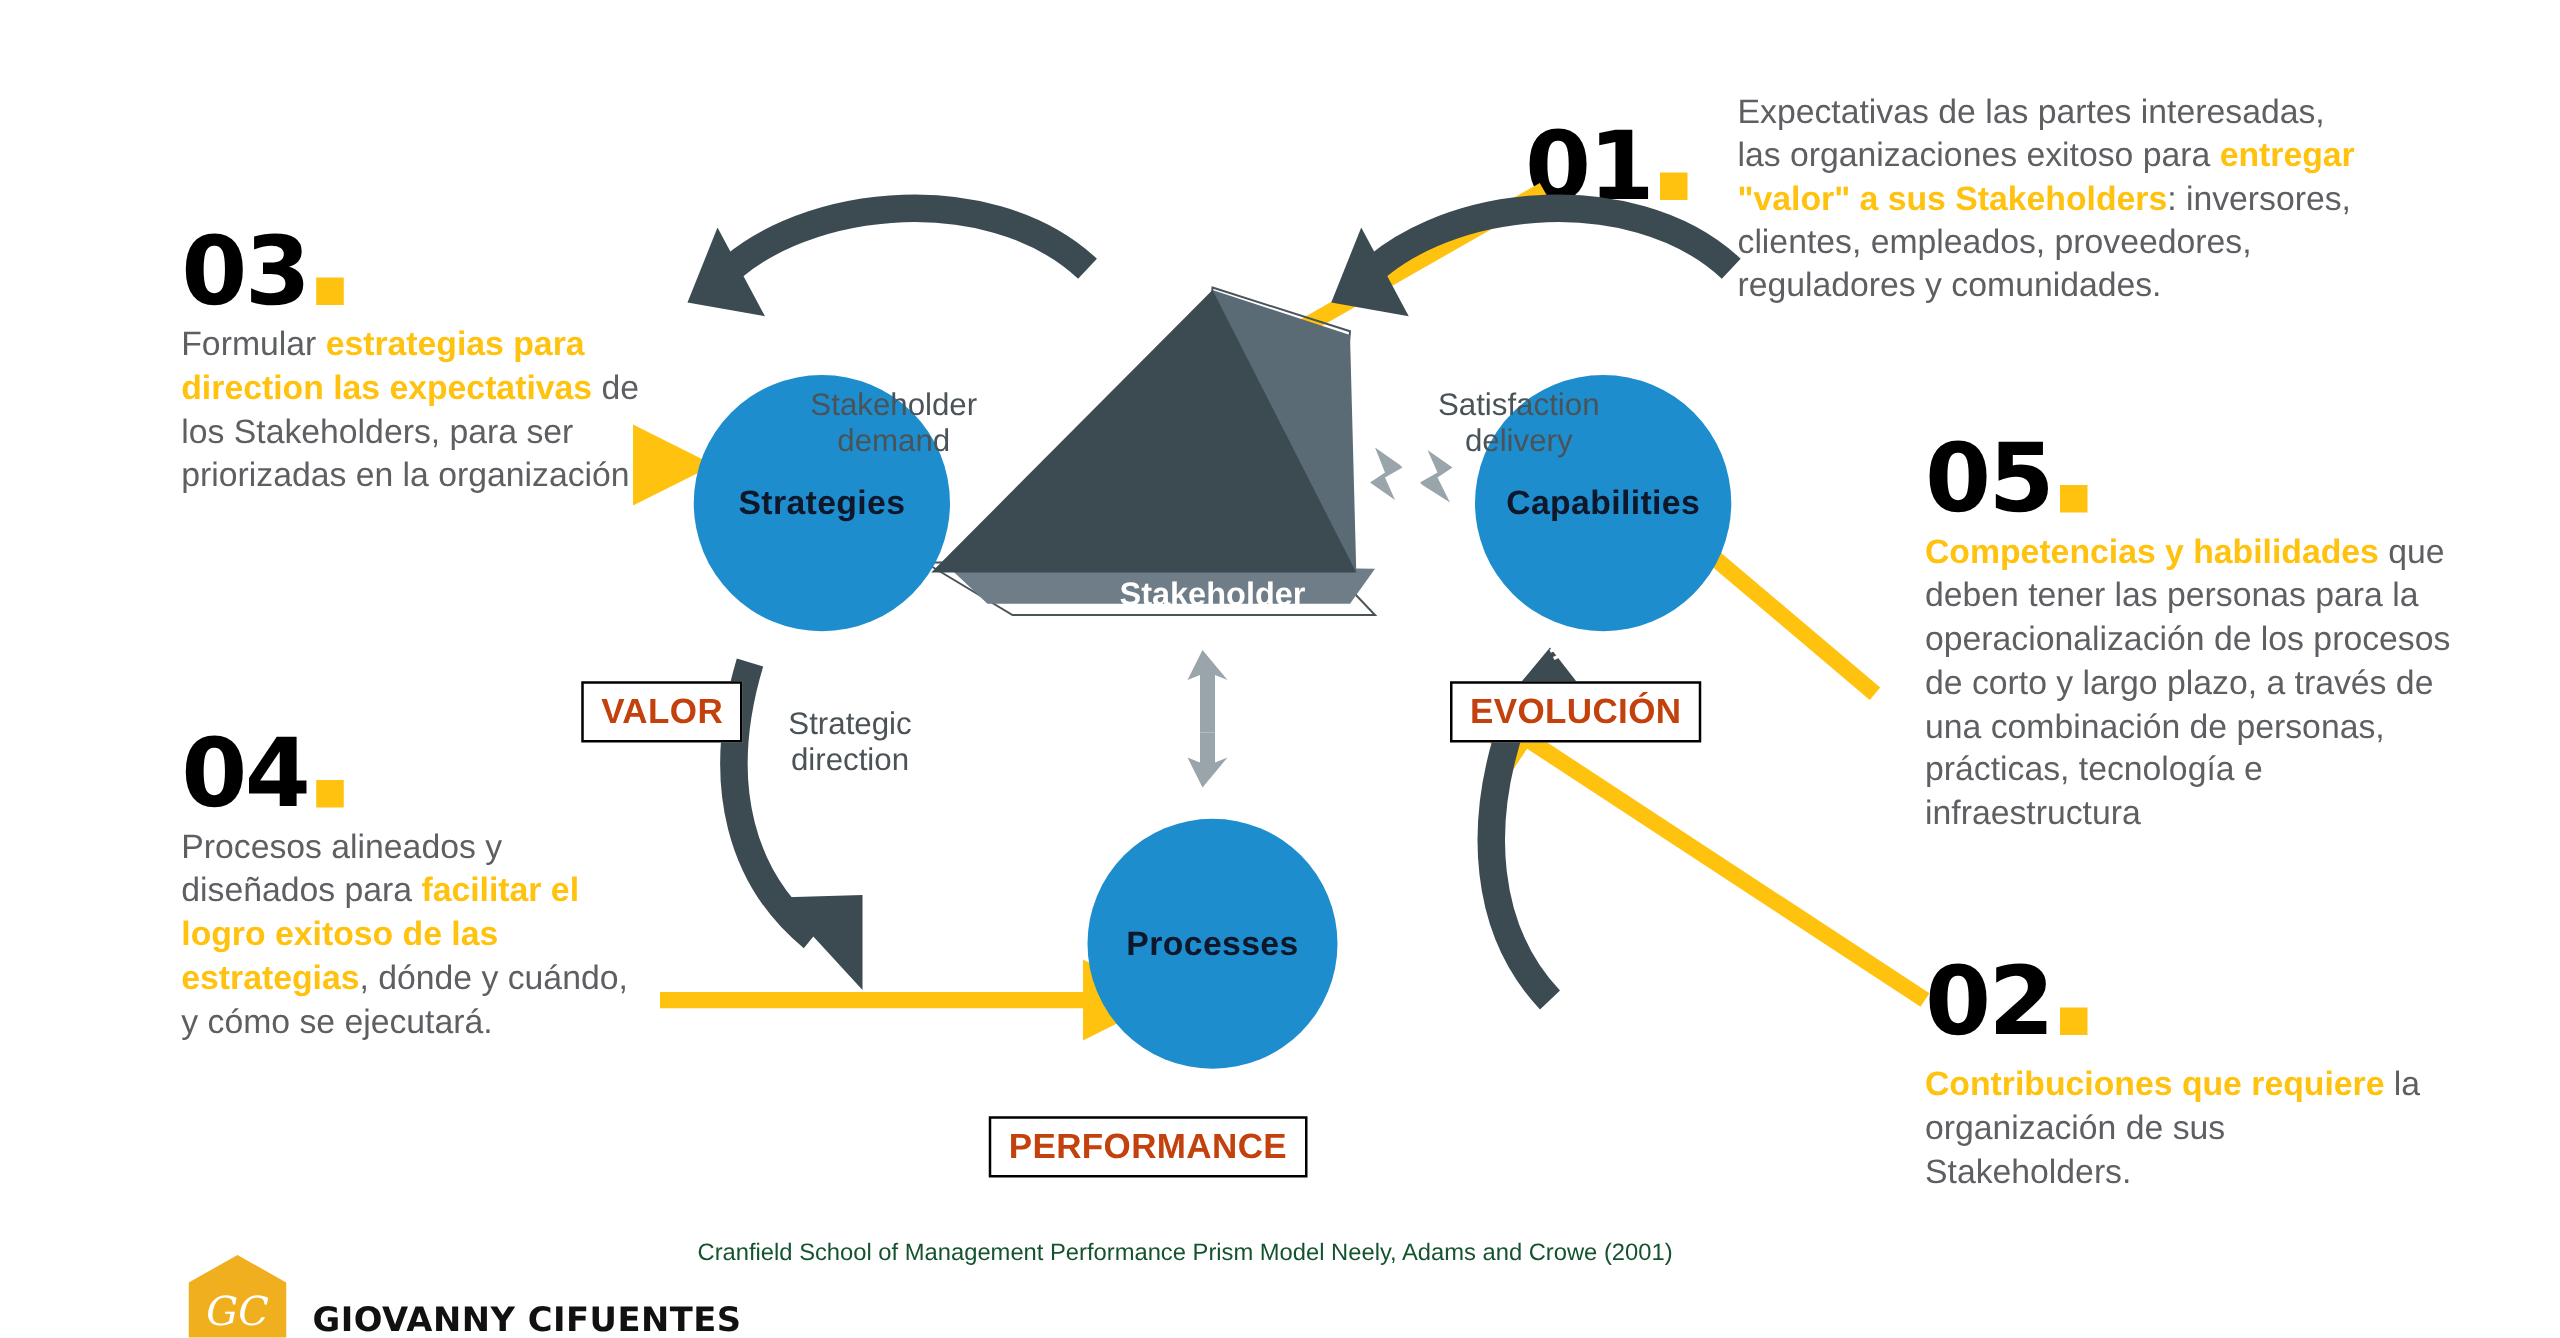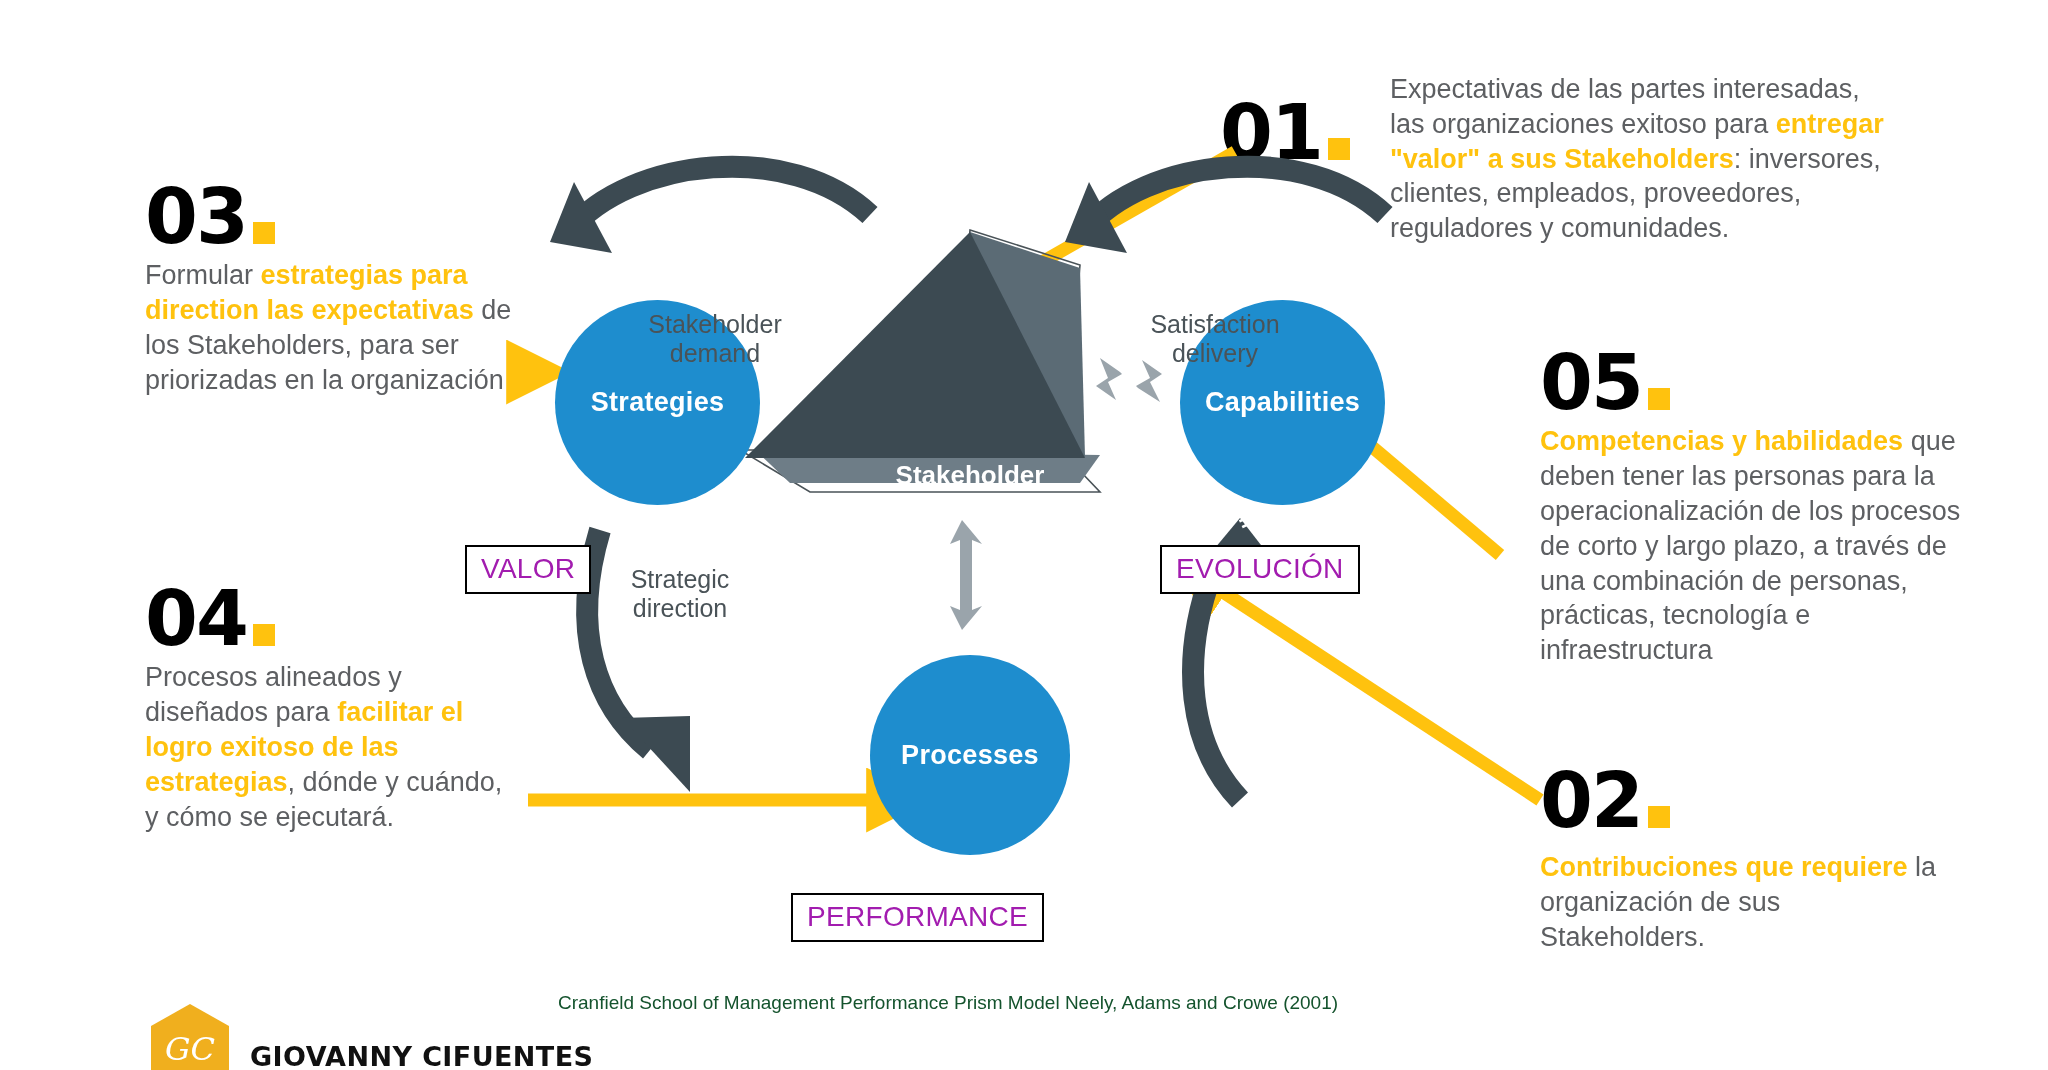--- a/index.html
+++ b/index.html
@@ -35,29 +35,29 @@
   #blk02{left:1540px;top:770px;width:400px;}
 
   
   .yarrow{position:absolute;}
 
   
   #diagram{position:absolute;left:540px;top:120px;width:860px;height:800px;}
   .circle{
     position:absolute;border-radius:50%;background:#1E8DCE;
     display:flex;align-items:center;justify-content:center;
-    color:#ffffff;font-weight:bold;font-size:27px;letter-spacing:.3px;
+    color:#0f172a;font-weight:bold;font-size:27px;letter-spacing:.3px;
   }
   #c-strategies{left:15px;top:180px;width:205px;height:205px;}
   #c-capabilities{left:640px;top:180px;width:205px;height:205px;}
   #c-processes{left:330px;top:535px;width:200px;height:200px;}
 
   .tagbox{
     position:absolute;border:2px solid #000;background:#fff;
-    font-weight:normal;font-size:28px;color:#a21caf;
+    font-weight:bold;font-size:28px;color:#c2410c;
     padding:6px 14px 7px;letter-spacing:.3px;white-space:nowrap;
   }
   #tag-valor{left:-75px;top:425px;}
   #tag-evolucion{left:620px;top:425px;}
   #tag-performance{left:235px;top:773px;margin-left:16px;}
 
   .flowlabel{
     position:absolute;font-size:25px;line-height:1.14;color:#4a5358;
     text-align:center;font-weight:500;
   }

